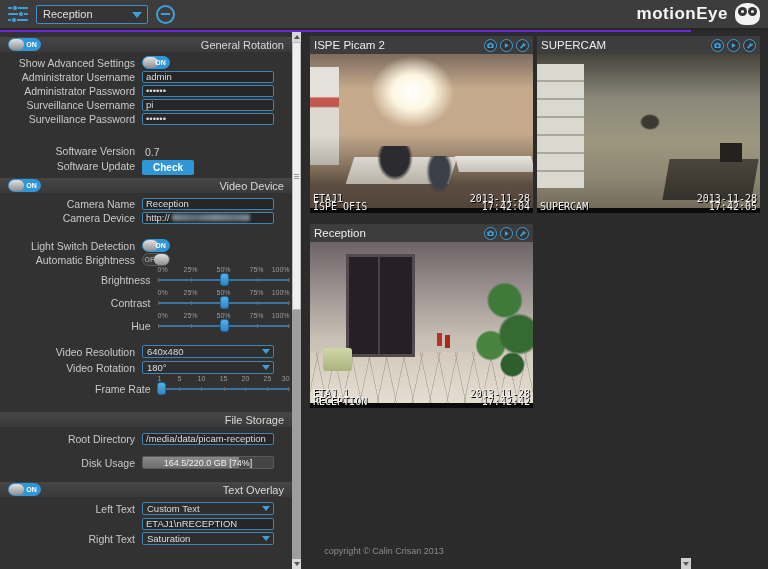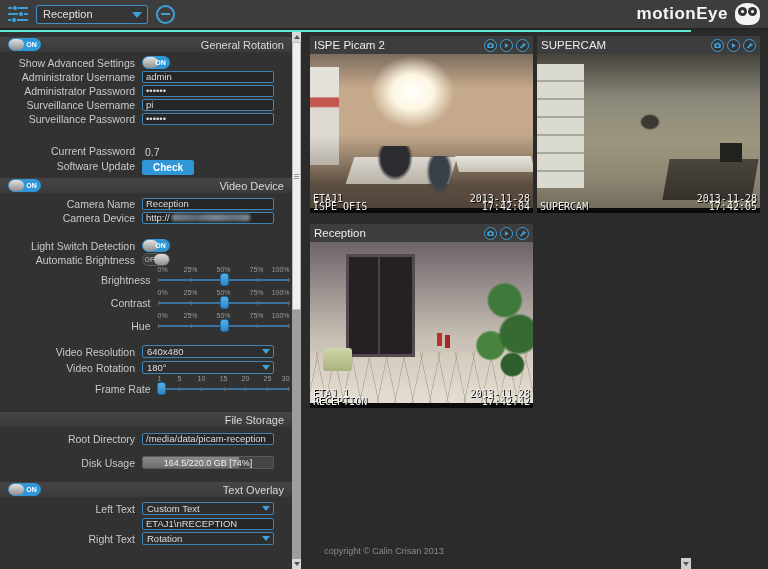--- a/index.html
+++ b/index.html
@@ -1,18 +1,18 @@
 <!DOCTYPE html>
 <html><head>
 <meta charset="utf-8">
 <style>
   * { margin:0; padding:0; box-sizing:border-box; }
   html,body { width:768px; height:569px; overflow:hidden; background:#2b2b2b;
     font-family:"Liberation Sans", sans-serif; }
-  .page { position:relative; width:691px; height:569px; background:#5eead4; }
+  .page { position:relative; width:691px; height:569px; background:#6d28d9; }
 
   
   .topbar { position:absolute; left:0; top:0; width:768px; height:30px;
     background:#3d3d3d; border-bottom:2px solid #252525; display:flex;
     align-items:center; padding:0 8px; z-index:5; }
   .topbar-left { display:flex; align-items:center; gap:8px; }
   .sliders-icon { width:20px; height:20px; display:block; }
   .hdr-select { position:relative; width:112px; height:19px; background:#353535;
     border:1px solid #3f8fc4; border-radius:2px; color:#e0e0e0; font-size:11px;
     line-height:17px; padding:0 18px 0 6px; }
@@ -273,21 +273,21 @@
       <span class="rlabel">Surveillance Password</span>
       <div class="rctl">
           <div class="tinput">
             <span>••••••</span>
           </div>
         </div>
     </div>
 
     <div class="gap-lg"></div>
     <div class="row">
-      <span class="rlabel">Current Password</span>
+      <span class="rlabel">Software Version</span>
       <div class="rctl"><span class="static-val">0.7</span></div>
     </div>
     <div class="row" style="height:15px;">
       <span class="rlabel">Software Update</span>
       <div class="rctl"><span class="btn">Check</span></div>
     </div>
 
     <div class="sect">
       <div class="toggle on">
         <div class="knob"></div>
@@ -490,21 +490,21 @@
       <div class="rctl">
           <div class="tinput">
             <span>ETAJ1\nRECEPTION</span>
           </div>
         </div>
     </div>
     <div class="row" style="height:15px;">
       <span class="rlabel">Right Text</span>
       <div class="rctl">
         <div class="rselect">
-          <span>Rotation</span>
+          <span>Saturation</span>
           <span class="caret"></span>
         </div>
       </div>
     </div>
   </div>
 
   <div class="sscroll">
     <div class="arr up">
         <div class="tri-up"></div>
       </div>

